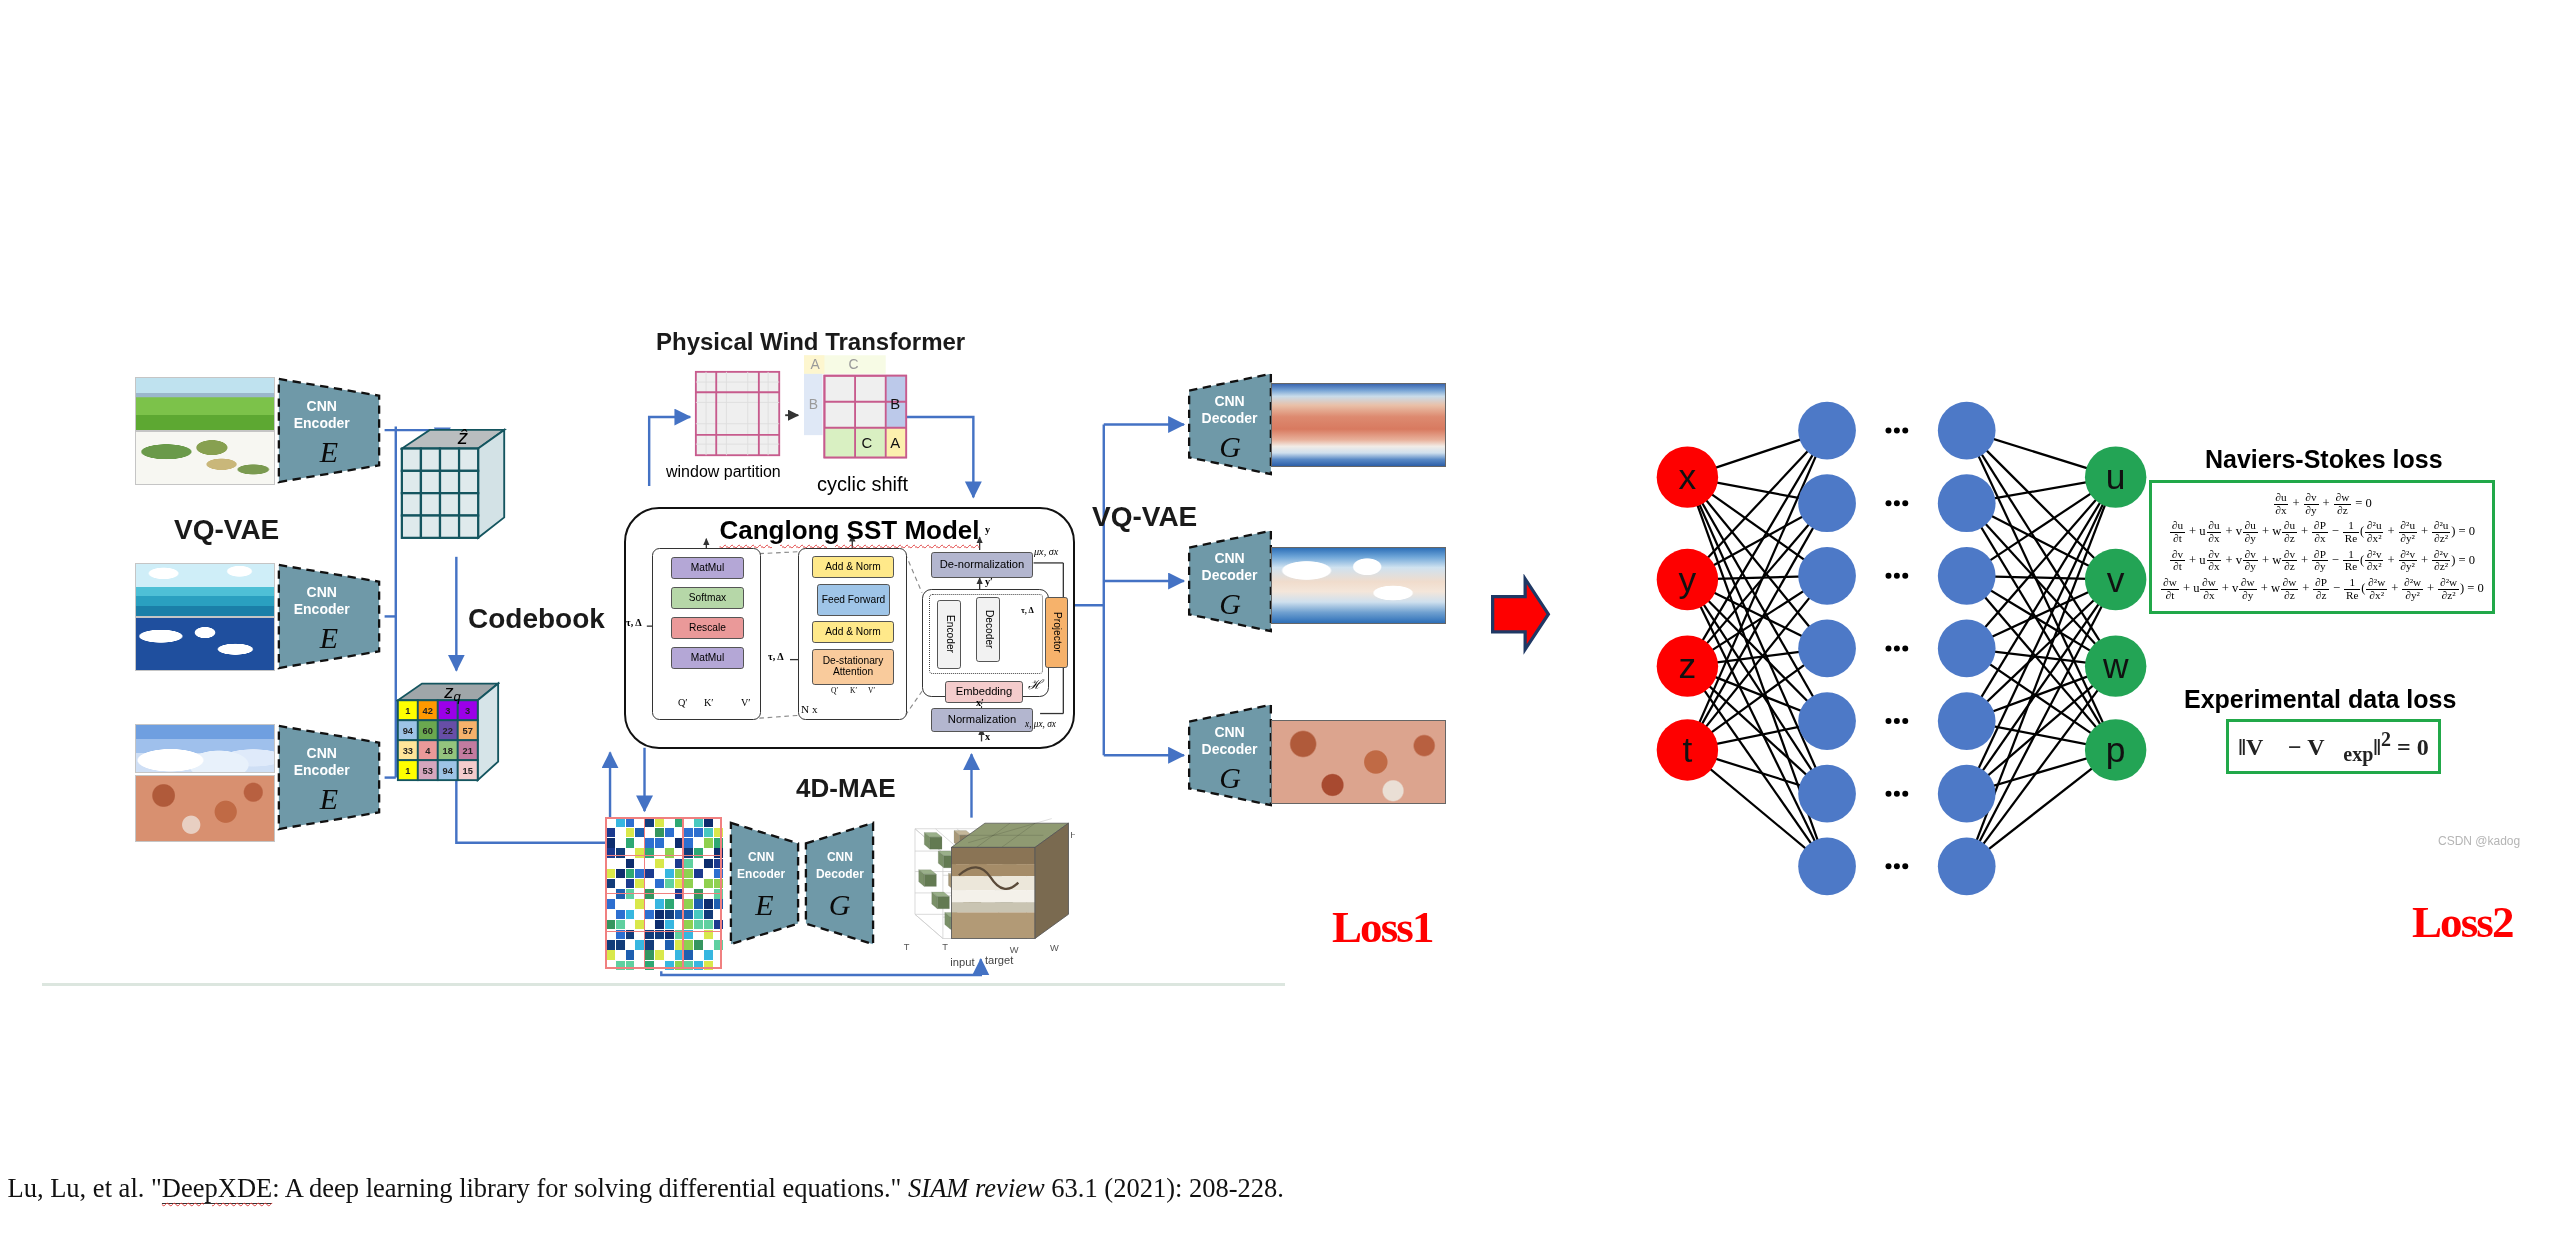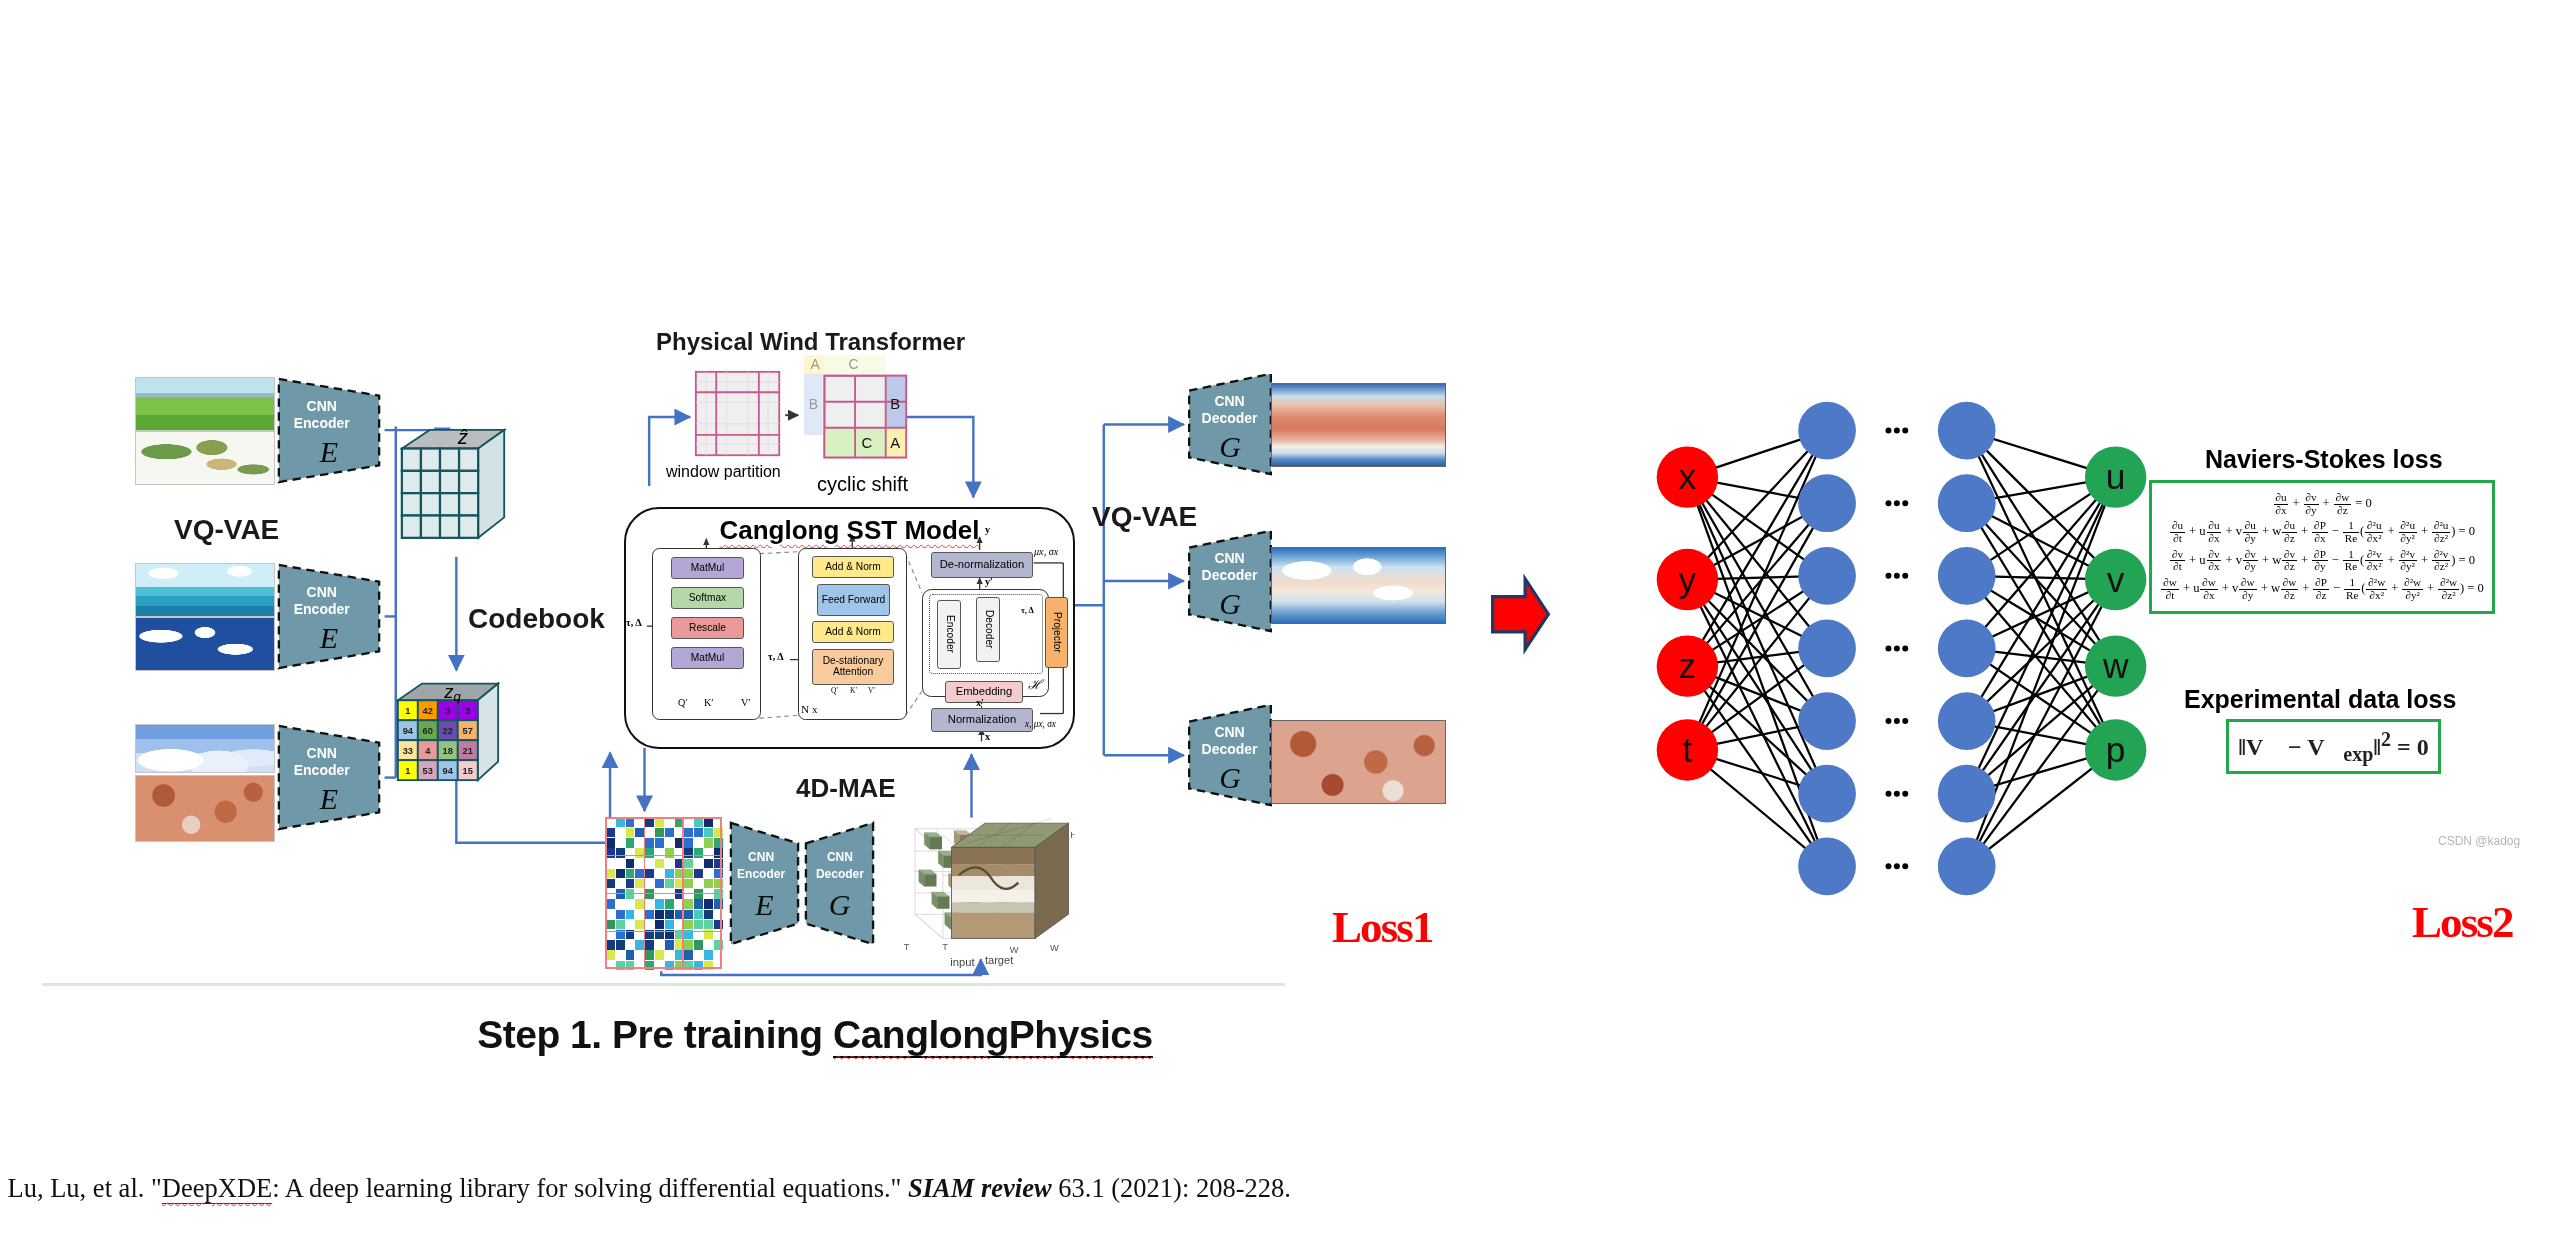--- a/index.html
+++ b/index.html
@@ -55,21 +55,21 @@
           font-family:"Liberation Serif",serif;font-weight:bold;font-size:24px;padding:5.6px 9.3px;color:#222;}
   .wm{position:absolute;color:#b5b5b5;font-size:12px;}
   
   .divider{left:42px;top:983px;width:1243px;height:2.8px;background:#dce6df;}
   .step{position:absolute;top:1013px;font-size:39px;font-weight:bold;color:#111;text-align:center;letter-spacing:-0.5px;}
   .step .link{border-bottom:2.8px solid #000;text-decoration:underline wavy #e04040 0.9px;text-underline-offset:6.5px;}
   .formula{left:1006px;top:1080px;width:652px;text-align:center;color:#f00;
            font-family:"Liberation Serif",serif;font-weight:bold;font-size:41px;}
   .cite{left:7.5px;top:1173px;font-family:"Liberation Serif",serif;font-size:26.5px;color:#111;}
   .cite .link{text-decoration:underline wavy #e04040 0.9px;text-underline-offset:4.7px;border-bottom:1.4px solid #333;}
-  .cite .it{font-style:italic;font-weight:bold;}
+  .cite .it{font-style:italic;}
   svg text{font-family:"Liberation Sans",sans-serif;}
 </style>
 </head>
 <body>
 
 <div class="slide">
 
 
   <div class="abs figL">
 
@@ -772,16 +772,15 @@
       <div class="eq"><span class="frac"><span class="ft">∂u</span><span class="fb">∂t</span></span> + u<span class="frac"><span class="ft">∂u</span><span class="fb">∂x</span></span> + v<span class="frac"><span class="ft">∂u</span><span class="fb">∂y</span></span> + w<span class="frac"><span class="ft">∂u</span><span class="fb">∂z</span></span> + <span class="frac"><span class="ft">∂P</span><span class="fb">∂x</span></span> − <span class="frac"><span class="ft">1</span><span class="fb">Re</span></span>(<span class="frac"><span class="ft">∂²u</span><span class="fb">∂x²</span></span> + <span class="frac"><span class="ft">∂²u</span><span class="fb">∂y²</span></span> + <span class="frac"><span class="ft">∂²u</span><span class="fb">∂z²</span></span>) = 0</div>
       <div class="eq"><span class="frac"><span class="ft">∂v</span><span class="fb">∂t</span></span> + u<span class="frac"><span class="ft">∂v</span><span class="fb">∂x</span></span> + v<span class="frac"><span class="ft">∂v</span><span class="fb">∂y</span></span> + w<span class="frac"><span class="ft">∂v</span><span class="fb">∂z</span></span> + <span class="frac"><span class="ft">∂P</span><span class="fb">∂y</span></span> − <span class="frac"><span class="ft">1</span><span class="fb">Re</span></span>(<span class="frac"><span class="ft">∂²v</span><span class="fb">∂x²</span></span> + <span class="frac"><span class="ft">∂²v</span><span class="fb">∂y²</span></span> + <span class="frac"><span class="ft">∂²v</span><span class="fb">∂z²</span></span>) = 0</div>
       <div class="eq"><span class="frac"><span class="ft">∂w</span><span class="fb">∂t</span></span> + u<span class="frac"><span class="ft">∂w</span><span class="fb">∂x</span></span> + v<span class="frac"><span class="ft">∂w</span><span class="fb">∂y</span></span> + w<span class="frac"><span class="ft">∂w</span><span class="fb">∂z</span></span> + <span class="frac"><span class="ft">∂P</span><span class="fb">∂z</span></span> − <span class="frac"><span class="ft">1</span><span class="fb">Re</span></span>(<span class="frac"><span class="ft">∂²w</span><span class="fb">∂x²</span></span> + <span class="frac"><span class="ft">∂²w</span><span class="fb">∂y²</span></span> + <span class="frac"><span class="ft">∂²w</span><span class="fb">∂z²</span></span>) = 0</div>
     </div>
   <div class="nsTitle" style="left:2184px;top:685px">Experimental data loss</div>
   <div class="expBox" id="exp-eq" style="left:2226px;top:719px;min-width:168px">‖V⃗ − V⃗<sub>exp</sub>‖<sup>2</sup> = 0</div>
   <div class="wm" style="left:2438px;top:834px">CSDN @kadog</div>
   <div class="loss" style="left:2412px;top:896px">Loss2</div>
 
   <div class="abs divider"></div>
-  <div class="step" style="left:461px;width:708px"><span>Step 1. Pre training </span><span class="link">CanglongPhysics</span></div>
   <div class="abs cite"><span>Lu, Lu, et al. "</span><span class="link">DeepXDE</span><span>: A deep learning library for solving differential equations." </span><span class="it">SIAM review</span><span> 63.1 (2021): 208-228.</span></div>
 </div>
 
 
 </body></html>

